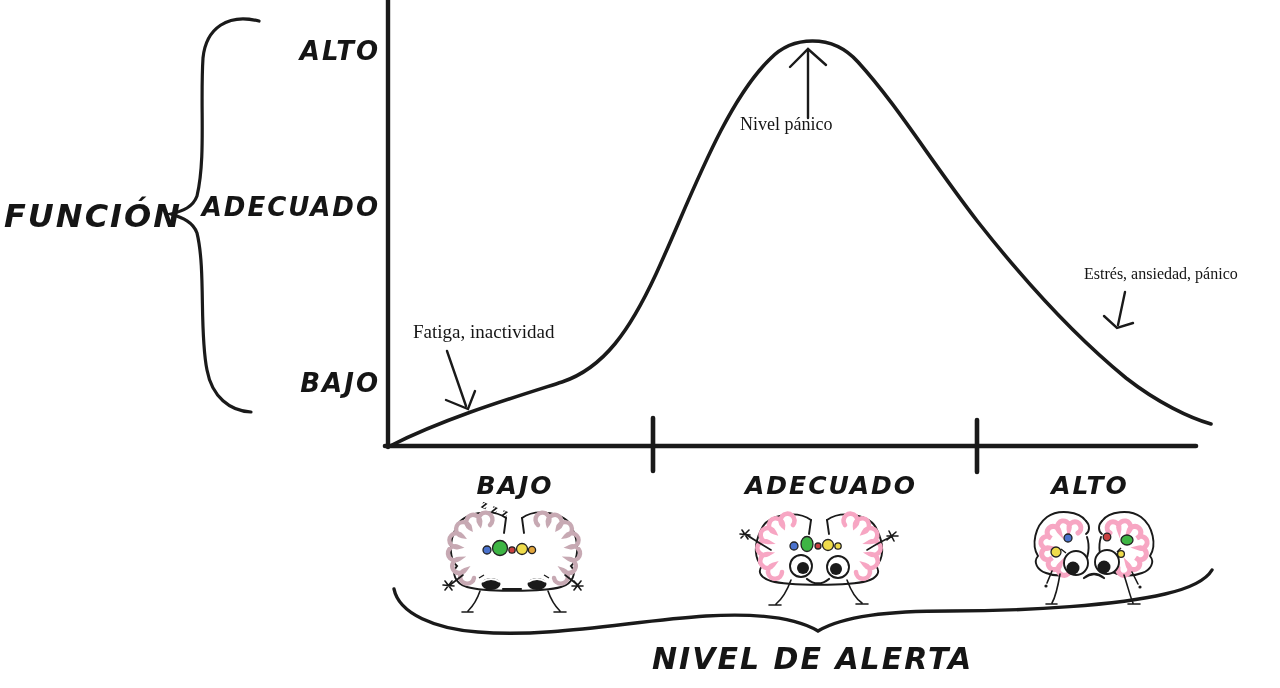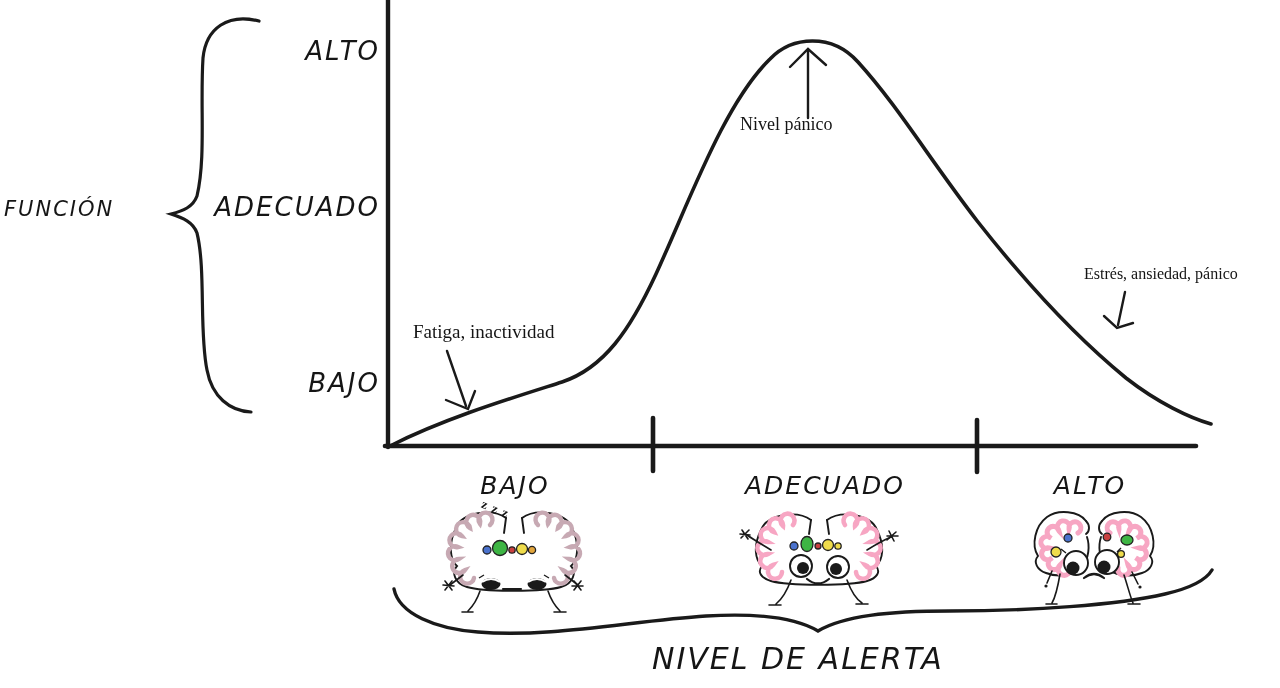--- a/index.html
+++ b/index.html
@@ -1,19 +1,19 @@
 <!DOCTYPE html>
 <html><head>
 <meta charset="utf-8">
 <style>
   html,body{margin:0;padding:0;}
   body{width:1280px;height:688px;background:#ffffff;position:relative;overflow:hidden;}
   .stage{position:absolute;inset:0;width:1280px;height:688px;}
   .lbl{position:absolute;white-space:nowrap;color:#151515;}
-  .hand{font-family:"DejaVu Sans",sans-serif;font-style:italic;letter-spacing:2px;font-weight:400;}
+  .hand{font-family:"DejaVu Sans",sans-serif;font-style:italic;letter-spacing:2px;font-weight:700;}
   .serif{font-family:"Liberation Serif",serif;font-style:normal;}
   .y-lab{left:188px;width:192px;text-align:right;font-size:26px;}
   .x-lab{font-size:25px;text-align:center;}
   svg{position:absolute;inset:0;}
 </style>
 </head>
 <body>
 
 <svg class="stage" viewBox="0 0 1280 688">
 
@@ -193,21 +193,21 @@
       <path d="M 1052 571 L 1047 583"></path>
       <circle cx="1046" cy="586" r="1.6" fill="#1a1a1a" stroke="none"></circle>
       <path d="M 1132 572 L 1138 584"></path>
       <circle cx="1140" cy="587" r="1.6" fill="#1a1a1a" stroke="none"></circle>
       <path d="M 1060 574 C 1058 586, 1056 596, 1052 603 M 1046 604 L 1057 604"></path>
       <path d="M 1124 575 C 1128 587, 1130 596, 1133 603 M 1128 604 L 1140 604"></path>
     </g>
   </g>
 </svg>
 
-<div class="lbl hand" style="left:4px;top:197px;font-size:21px;">FUNCIÓN</div>
+<div class="lbl hand" style="left:4px;top:197px;font-size:32px;">FUNCIÓN</div>
 <div class="lbl hand y-lab" style="top:36px;">ALTO</div>
 <div class="lbl hand y-lab" style="top:192px;">ADECUADO</div>
 <div class="lbl hand y-lab" style="top:368px;">BAJO</div>
 
 <div class="lbl hand x-lab" style="left:455px;width:120px;top:471px;">BAJO</div>
 <div class="lbl hand x-lab" style="left:745px;width:150px;top:471px;">ADECUADO</div>
 <div class="lbl hand x-lab" style="left:1030px;width:120px;top:471px;">ALTO</div>
 <div class="lbl hand" style="left:652px;width:340px;text-align:left;top:641px;font-size:30px;">NIVEL DE ALERTA</div>
 
 <div class="lbl serif" style="left:740px;top:114px;font-size:18px;">Nivel pánico</div>

